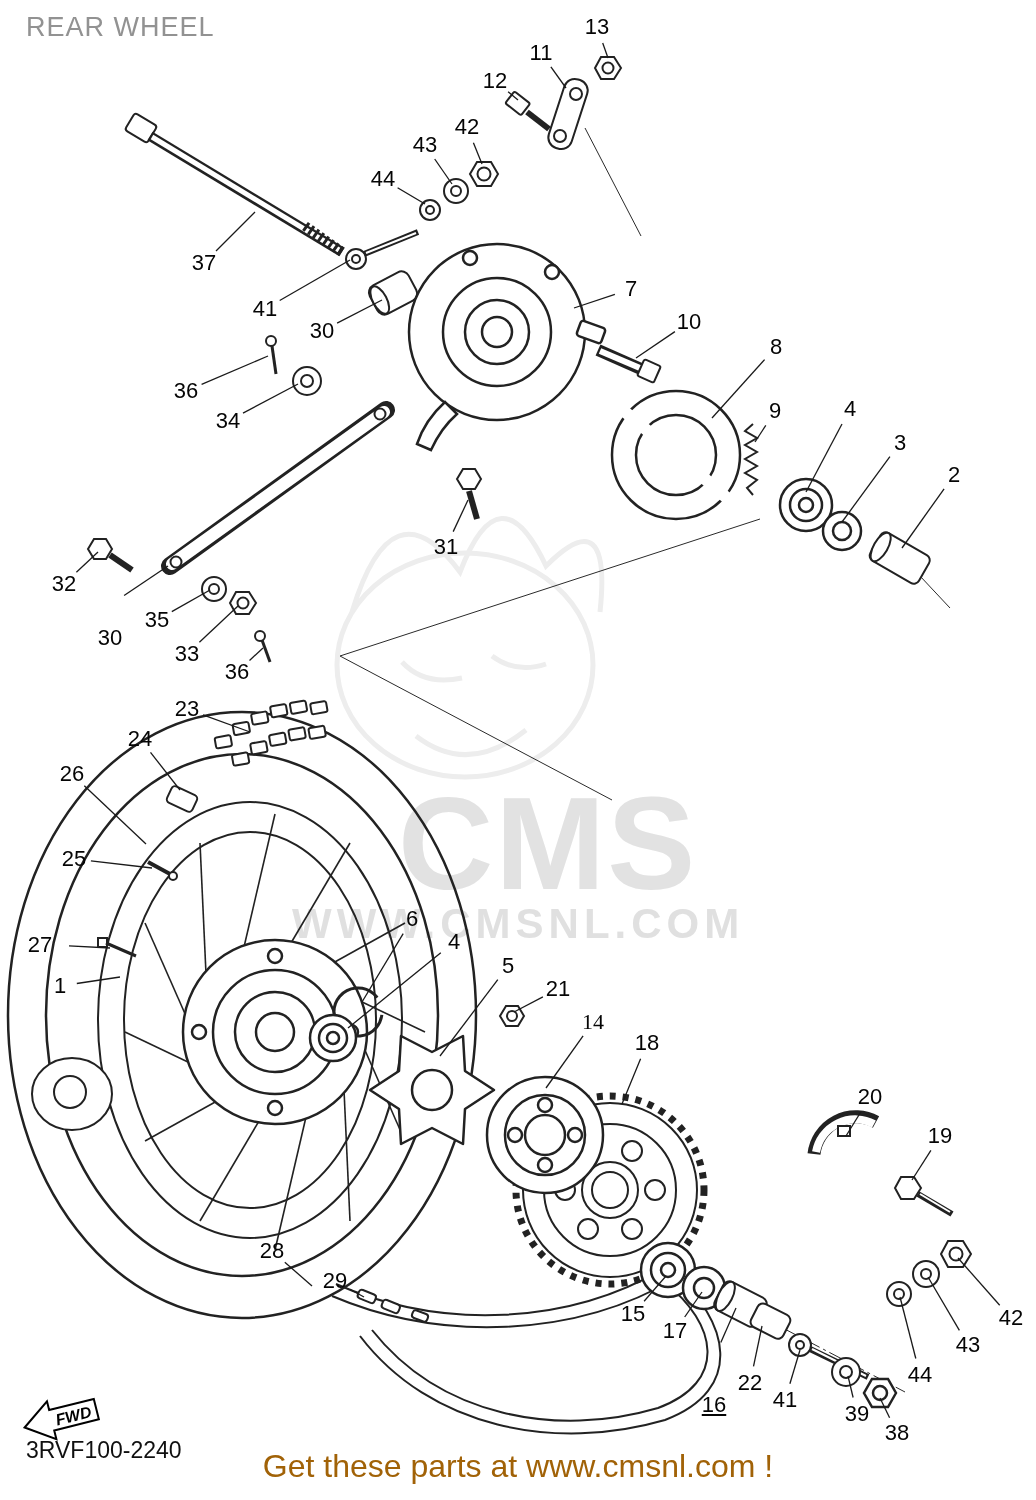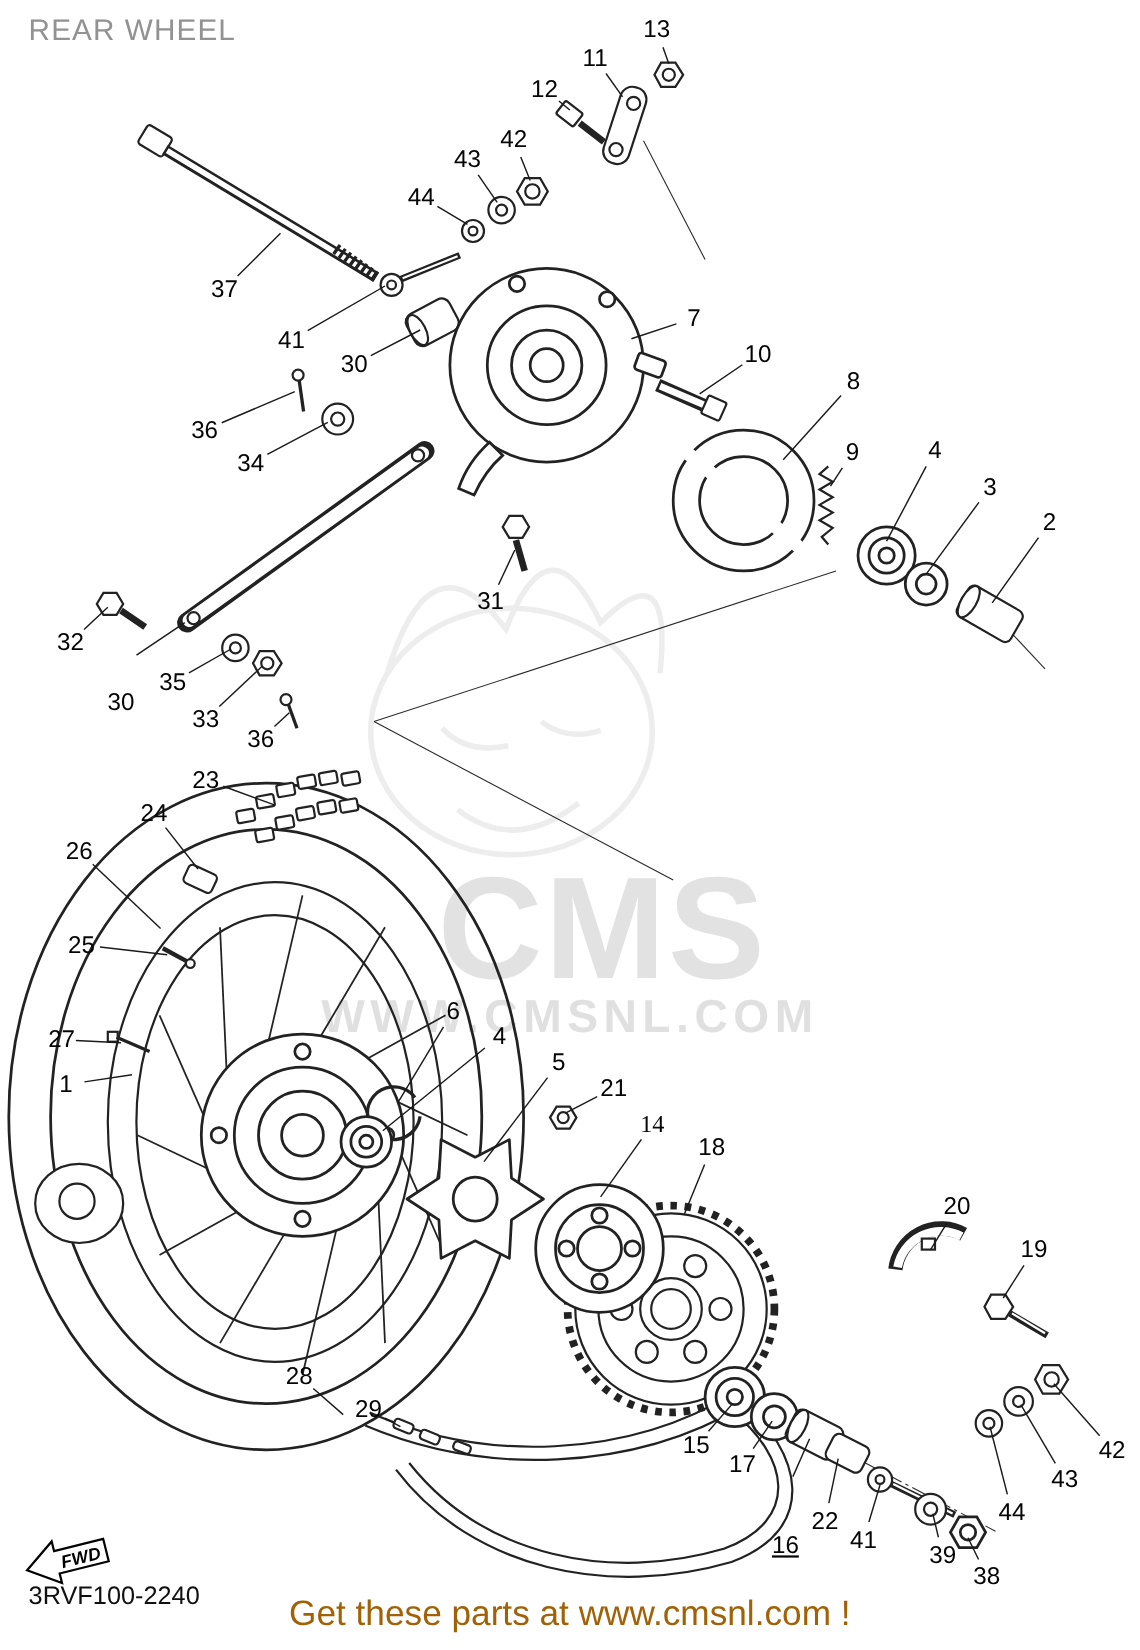--- a/index.html
+++ b/index.html
@@ -429,21 +429,21 @@
       <div class="callout" style="left: 446px; top: 547px;">31</div>
       <div class="callout" style="left: 64px; top: 584px;">32</div>
       <div class="callout" style="left: 110px; top: 622px; margin-top: 16px;">30</div>
       <div class="callout" style="left: 157px; top: 620px;">35</div>
       <div class="callout" style="left: 187px; top: 654px;">33</div>
       <div class="callout" style="left: 237px; top: 672px;">36</div>
       <div class="callout" style="left: 187px; top: 709px;">23</div>
       <div class="callout" style="left: 140px; top: 739px;">24</div>
       <div class="callout" style="left: 72px; top: 774px;">26</div>
       <div class="callout" style="left: 74px; top: 859px;">25</div>
-      <div class="callout" style="left: 56px; top: 945px;">27</div>
+      <div class="callout" style="left: 40px; top: 945px;">27</div>
       <div class="callout" style="left: 60px; top: 986px;">1</div>
       <div class="callout" style="left: 412px; top: 919px;">6</div>
       <div class="callout" style="left: 454px; top: 942px;">4</div>
       <div class="callout" style="left: 508px; top: 966px;">5</div>
       <div class="callout" style="left: 558px; top: 989px;">21</div>
       <div class="callout" style="left: 593px; top: 1022px; font-family: Liberation Serif, serif;">14</div>
       <div class="callout" style="left: 647px; top: 1043px;">18</div>
       <div class="callout" style="left: 870px; top: 1097px;">20</div>
       <div class="callout" style="left: 940px; top: 1136px;">19</div>
       <div class="callout" style="left: 272px; top: 1251px;">28</div>

